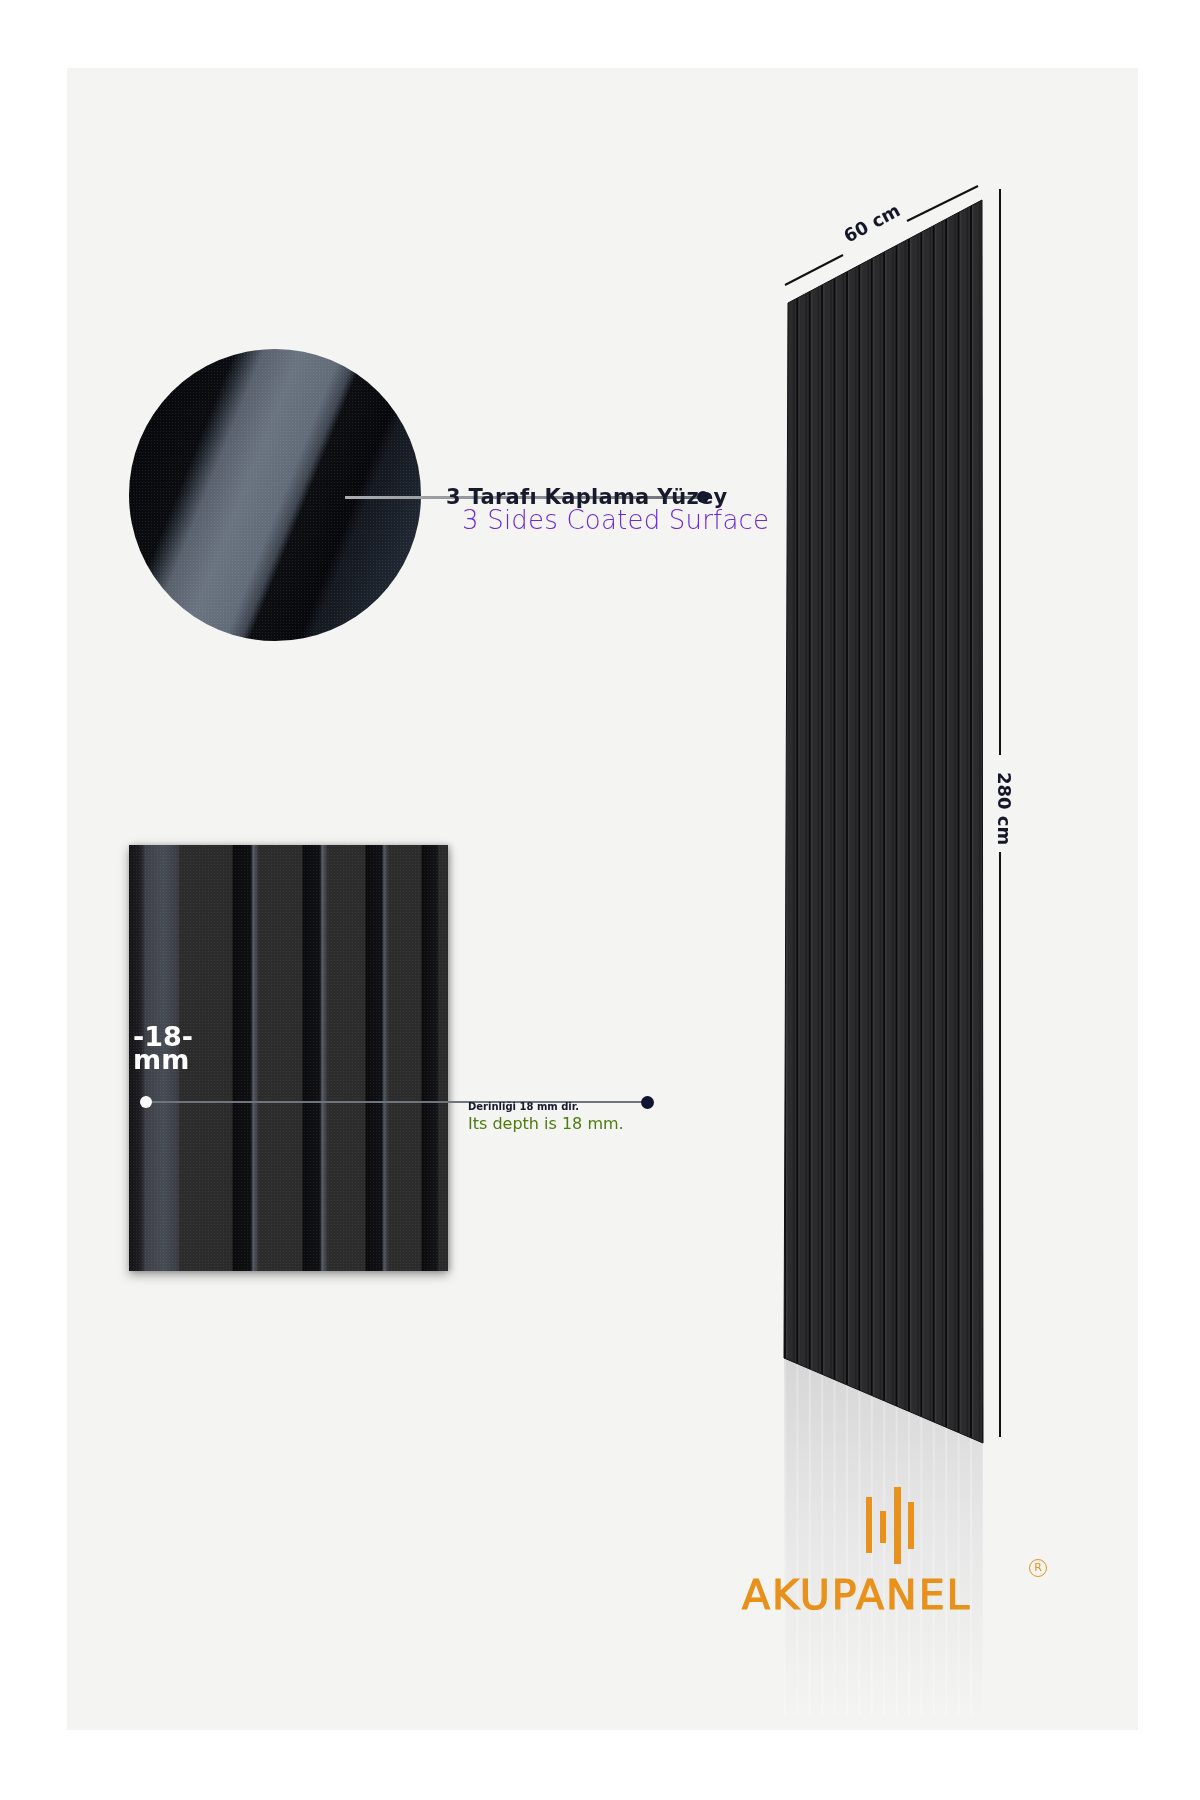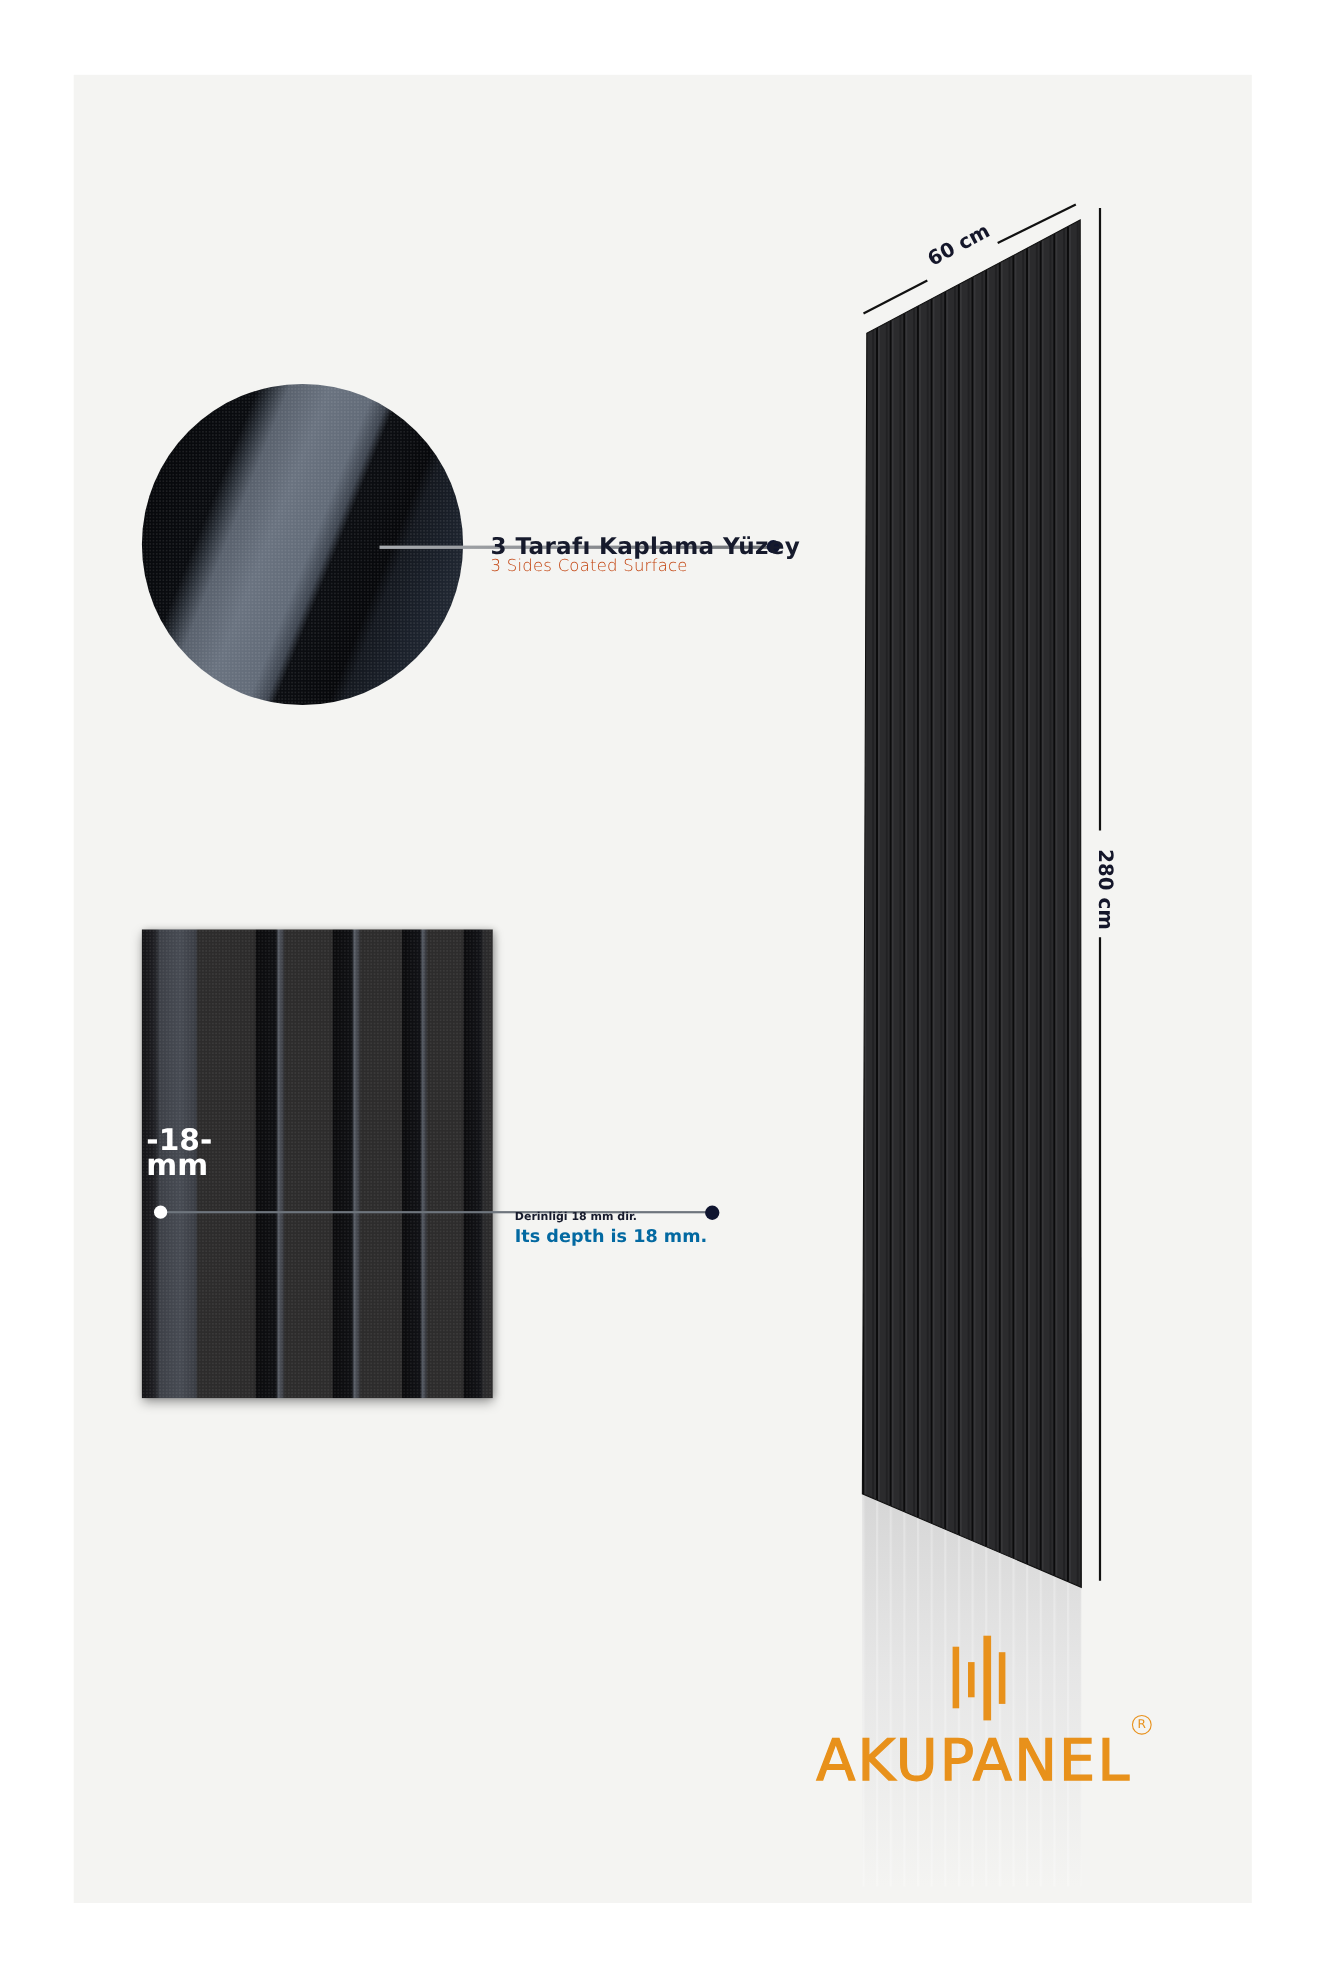--- a/index.html
+++ b/index.html
@@ -41,46 +41,46 @@
     background-image: radial-gradient(rgba(255,255,255,.4) 0.5px, transparent 0.9px);
     background-size:3px 3px; }
   .depth-label { position:absolute; left:133px; top:1025px; color:#ffffff; font-weight:bold; font-size:27px; line-height:23px; white-space:pre; }
 
   
   .panel-svg { position:absolute; left:0; top:0; }
   .dim-text { position:absolute; color:#14162a; font-weight:bold; font-size:18px; white-space:nowrap; }
 
   
   .logo-bar { position:absolute; background:#e8911b; }
-  .logo-text { position:absolute; left:742px; top:1571px; font-size:52px; font-weight:normal; color:#e8911b; letter-spacing:2px; white-space:nowrap; font-family:"DejaVu Sans", sans-serif; -webkit-text-stroke:1.2px #e8911b; }
+  .logo-text { position:absolute; left:742px; top:1571px; font-size:41px; font-weight:normal; color:#e8911b; letter-spacing:2px; white-space:nowrap; font-family:"DejaVu Sans", sans-serif; -webkit-text-stroke:1.2px #e8911b; }
   .logo-reg { position:absolute; left:1029px; top:1559px; width:16px; height:16px; border:1.6px solid #e8911b; border-radius:50%; color:#e8911b; font-size:11px; line-height:16px; text-align:center; }
 </style>
 </head>
 <body>
 
 <div class="sheet"></div>
 
 <div class="circle">
   <div class="noise"></div>
 </div>
 <div class="callout-line" style="left:345px; top:496px; width:358px; background:linear-gradient(90deg,#a9acb0,#6d7075);"></div>
 <div class="dot" style="left:697px; top:491px; width:12px; height:12px; background:#0f1530;"></div>
 <div class="t-bold" style="left:446px; top:457px; font-size:21px; letter-spacing:0.3px;">3 Tarafı Kaplama Yüzey</div>
-<div class="t-light" style="left:446px; top:505px; font-size:15px; letter-spacing:0.2px; font-family:'DejaVu Sans', sans-serif; font-weight:300; color:#c2410c;">3 Sides Coated Surface</div>
+<div class="t-light" style="left:462px; top:505px; font-size:26px; letter-spacing:0.2px; font-family:'DejaVu Sans', sans-serif; font-weight:300; color:#6d28d9;">3 Sides Coated Surface</div>
 
 <div class="rect">
   <div class="noise"></div>
 </div>
 <div class="depth-label">-18-
 mm</div>
 <div class="callout-line" style="left:146px; top:1101px; width:502px; height:2px; background:#6e757d;"></div>
 <div class="dot" style="left:140px; top:1096px; width:12px; height:12px; background:#ffffff;"></div>
 <div class="dot" style="left:641px; top:1096px; width:13px; height:13px; background:#0f1530;"></div>
 <div class="t-bold" style="left:468px; top:1073px; font-size:10px;">Derinliği 18 mm dir.</div>
-<div class="t-light" style="left:468px; top:1114px; font-size:16px; color:#0369a1;font-weight:bold;">Its depth is 18 mm.</div>
+<div class="t-light" style="left:468px; top:1114px; font-size:16px; color:#4d7c0f;">Its depth is 18 mm.</div>
 
 <svg class="panel-svg" width="1200" height="1800" viewBox="0 0 1200 1800">
   <defs>
     <pattern id="slats" patternUnits="userSpaceOnUse" x="784" y="0" width="12.4" height="20">
       <rect x="0" y="0" width="12.4" height="20" fill="#2b2b2d"></rect>
       <rect x="0" y="0" width="2" height="20" fill="#0b0b0c"></rect>
       <rect x="2" y="0" width="1.2" height="20" fill="#3d3d40"></rect>
       <rect x="9" y="0" width="1.5" height="20" fill="#1f1f21"></rect>
     </pattern>
     <linearGradient id="reflect" x1="0" y1="0" x2="0" y2="1">

